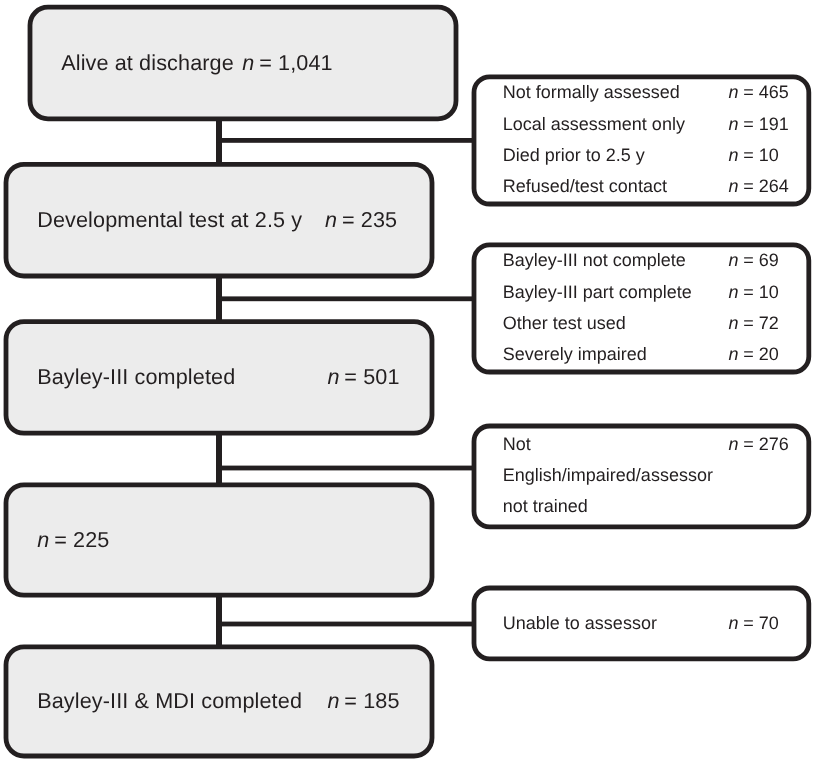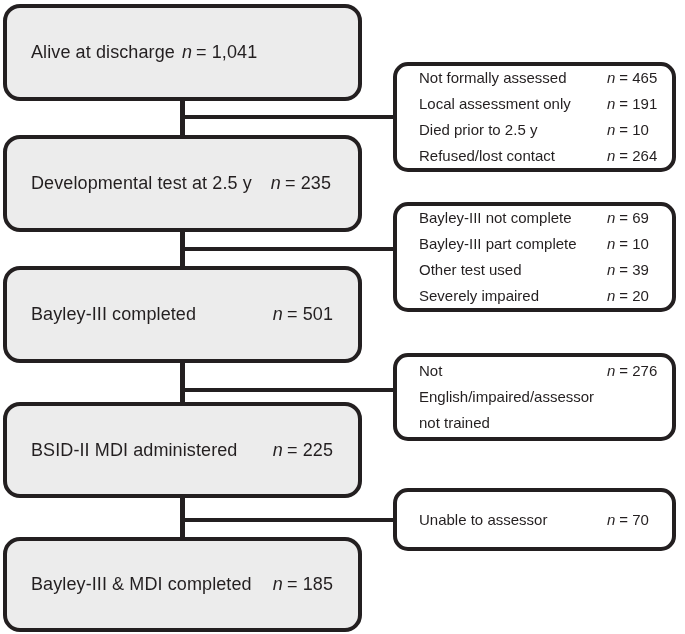--- a/index.html
+++ b/index.html
@@ -88,37 +88,36 @@
   <div class="conn v" style="top:98px;  height:40px;"></div>
   <div class="conn v" style="top:229px; height:40px;"></div>
   <div class="conn v" style="top:360px; height:45px;"></div>
   <div class="conn v" style="top:495px; height:45px;"></div>
 
   <div class="conn h" style="top:115px;"></div>
   <div class="conn h" style="top:247px;"></div>
   <div class="conn h" style="top:388px;"></div>
   <div class="conn h" style="top:518px;"></div>
 
-  <div class="mbox flow" style="top:4px; height:97px;">
+  <div class="mbox flow" style="top:4px; height:97px;margin-left:20px;">
     <span class="lbl">Alive at discharge</span>
     <span class="nv"><i class="nvar">n</i><span class="nval">= 1,041</span></span>
   </div>
 
   <div class="mbox flow" style="top:135px; height:97px;gap:12px;">
     <span class="lbl">Developmental test at 2.5 y</span>
     <span class="nv"><i class="nvar">n</i><span class="nval">= 235</span></span>
   </div>
 
   <div class="mbox spread" style="top:266px; height:97px;">
     <span class="lbl">Bayley-III completed</span>
     <span class="nv"><i class="nvar">n</i><span class="nval">= 501</span></span>
   </div>
 
   <div class="mbox spread" style="top:402px; height:96px;">
-    <span class="lbl">BSID-II MDI administered</span>
     <span class="nv"><i class="nvar">n</i><span class="nval">= 225</span></span>
   </div>
 
   <div class="mbox spread" style="top:537px; height:95px;">
     <span class="lbl">Bayley-III &amp; MDI completed</span>
     <span class="nv"><i class="nvar">n</i><span class="nval">= 185</span></span>
   </div>
 
   <div class="sbox" style="top:62px; height:110px;">
     <div class="srow">
@@ -127,37 +126,37 @@
     </div>
     <div class="srow">
       <span class="slbl">Local assessment only</span>
       <span class="nv"><i class="nvar">n</i><span class="nval">= 191</span></span>
     </div>
     <div class="srow">
       <span class="slbl">Died prior to 2.5 y</span>
       <span class="nv"><i class="nvar">n</i><span class="nval">= 10</span></span>
     </div>
     <div class="srow">
-      <span class="slbl">Refused/lost contact</span>
+      <span class="slbl">Refused/test contact</span>
       <span class="nv"><i class="nvar">n</i><span class="nval">= 264</span></span>
     </div>
   </div>
 
   <div class="sbox" style="top:202px; height:110px;">
     <div class="srow">
       <span class="slbl">Bayley-III not complete</span>
       <span class="nv"><i class="nvar">n</i><span class="nval">= 69</span></span>
     </div>
     <div class="srow">
       <span class="slbl">Bayley-III part complete</span>
       <span class="nv"><i class="nvar">n</i><span class="nval">= 10</span></span>
     </div>
     <div class="srow">
       <span class="slbl">Other test used</span>
-      <span class="nv"><i class="nvar">n</i><span class="nval">= 39</span></span>
+      <span class="nv"><i class="nvar">n</i><span class="nval">= 72</span></span>
     </div>
     <div class="srow">
       <span class="slbl">Severely impaired</span>
       <span class="nv"><i class="nvar">n</i><span class="nval">= 20</span></span>
     </div>
   </div>
 
   <div class="sbox" style="top:353px; height:88px;">
     <div class="srow">
       <span class="slbl">Not English/impaired/assessor not trained</span>

